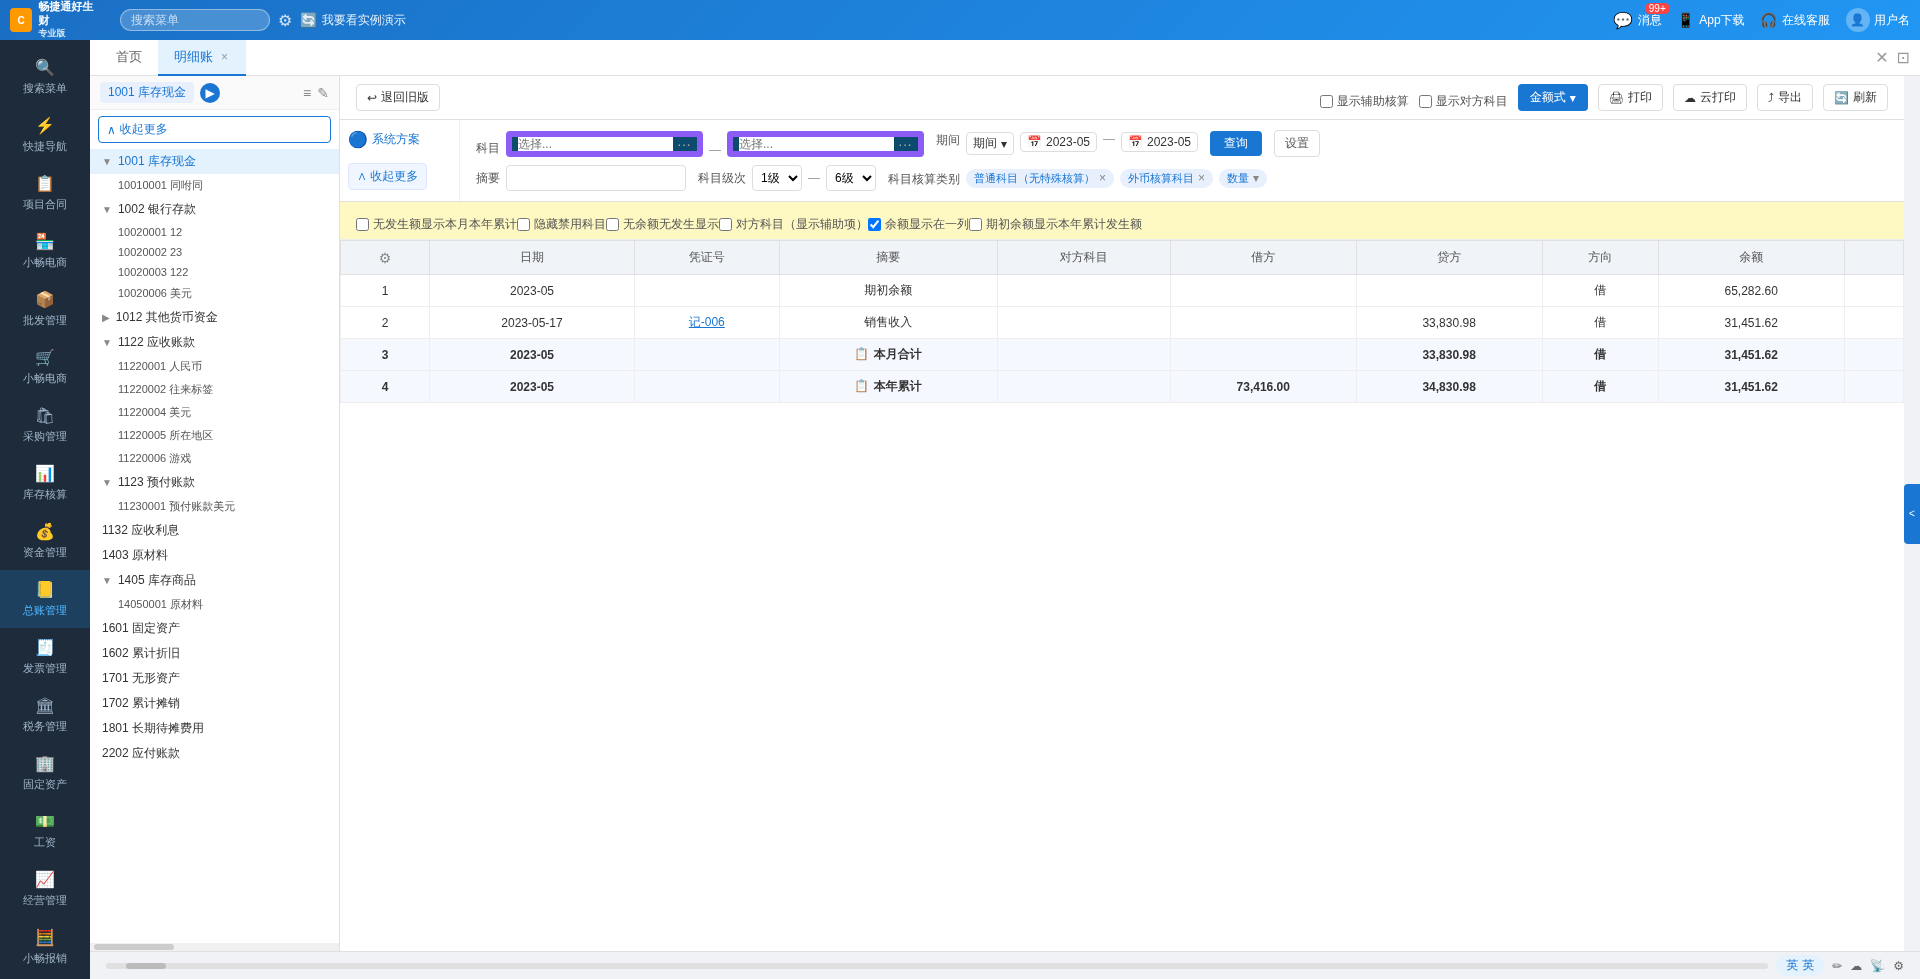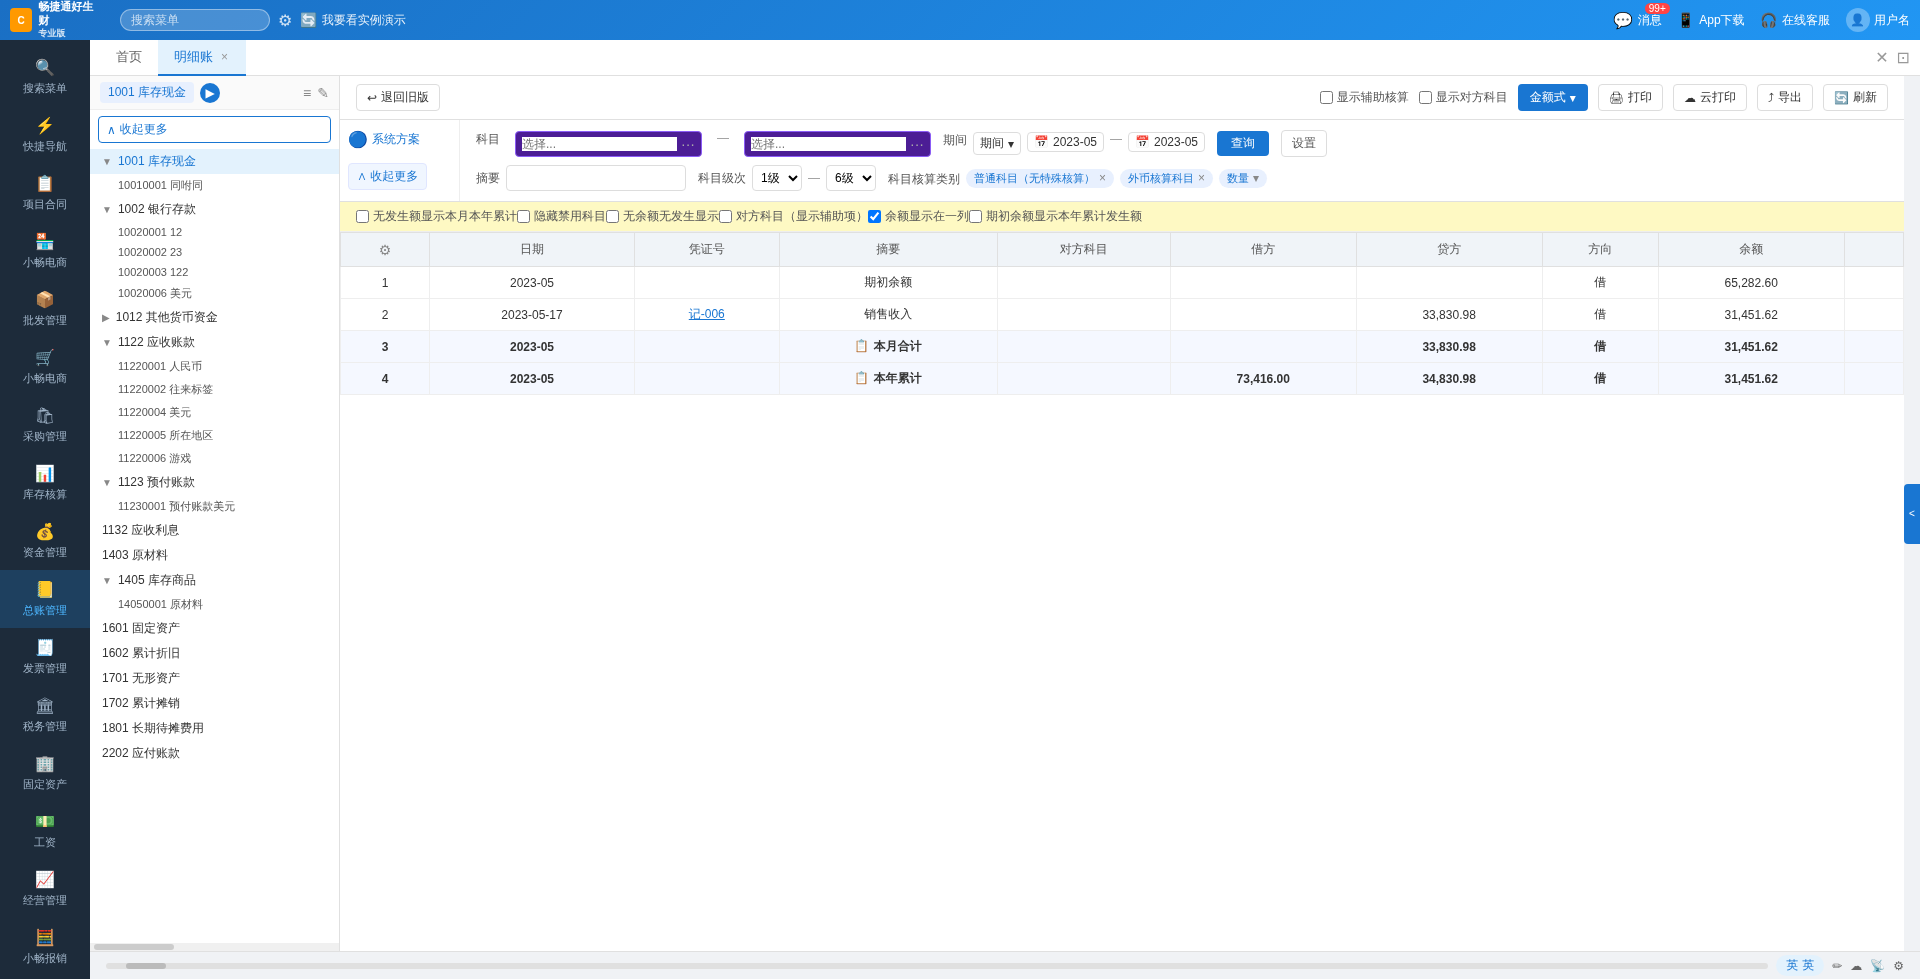--- a/index.html
+++ b/index.html
@@ -273,20 +273,21 @@
       padding: 5px 12px;
       border-radius: 4px;
       cursor: pointer;
       font-size: 12px;
       display: flex; align-items: center; gap: 4px;
     }
     .checkbox-label {
       display: flex; align-items: center; gap: 4px;
       font-size: 12px; color: #555; cursor: pointer;
       white-space: nowrap;
+      margin-top: 8px;
     }
     .query-label {
       font-size: 12px;
       color: #555;
       white-space: nowrap;
     }
     .query-input {
       border: 1px solid #ddd;
       border-radius: 4px;
       padding: 3px 8px;
@@ -454,25 +455,25 @@
       flex-direction: column;
       gap: 8px;
     }
     .query-right-section {
       flex: 1;
       padding: 10px 16px;
     }
 
     .kemu-input-group {
       display: flex; align-items: center; gap: 4px;
-      border: 1px solid #8b5cf6;
+      border: 6px solid #8b5cf6;
       border-radius: 4px;
       padding: 2px 6px;
       height: 26px;
-      background: #4c1d95;
+      background: #0c4a6e;
       min-width: 120px;
     }
     .kemu-input-group input {
       border: none; outline: none; font-size: 12px; flex: 1; min-width: 60px;
     }
     .kemu-dots { color: #aaa; font-size: 14px; cursor: pointer; }
     .level-select {
       border: 1px solid #ddd;
       border-radius: 4px;
       padding: 2px 4px;
@@ -788,21 +789,21 @@
             <div style="margin-top:6px;">
               <button class="collapse-query-btn">
                 <span>∧ 收起更多</span>
               </button>
             </div>
           </div>
 
           <div class="query-right-section">
 
             <div style="display:flex;align-items:center;gap:12px;margin-bottom:8px;flex-wrap:wrap;">
-              <div style="display:flex;align-items:flex-start;gap:15px;">
+              <div style="display:flex;align-items:flex-end;gap:6px;">
                 <span class="query-label">科目</span>
                 <div class="kemu-input-group">
                   <input type="text" placeholder="选择..." style="">
                   <span class="kemu-dots">···</span>
                 </div>
                 <span class="dash-sep">—</span>
                 <div class="kemu-input-group">
                   <input type="text" placeholder="选择..." style="">
                   <span class="kemu-dots">···</span>
                 </div>

